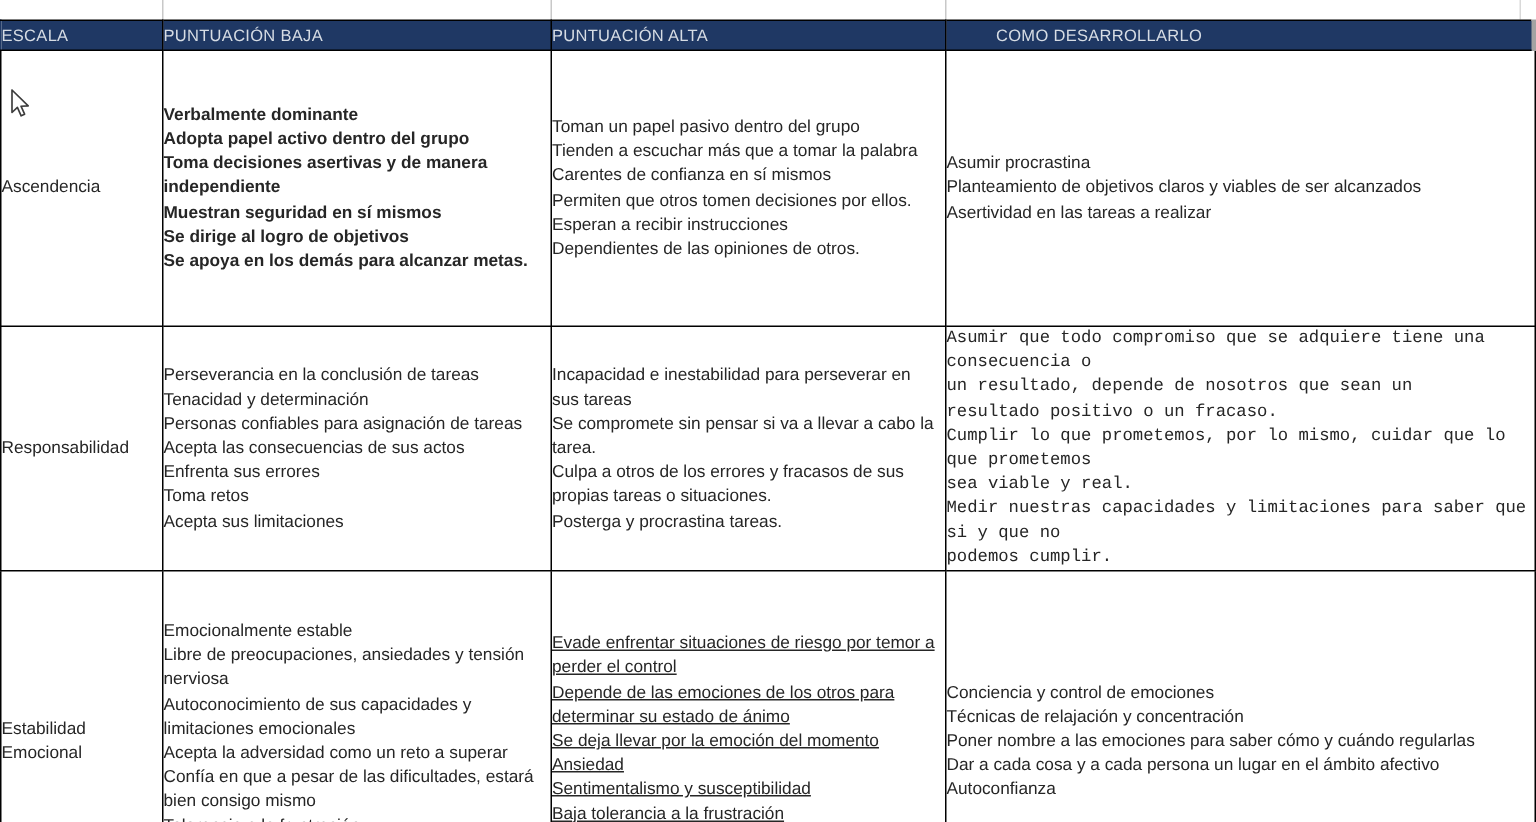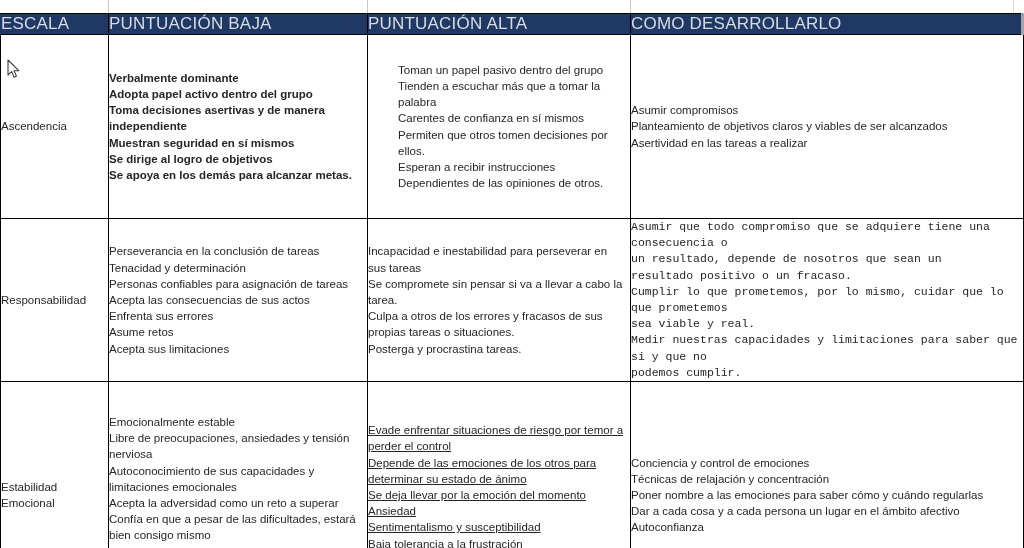--- a/index.html
+++ b/index.html
@@ -52,34 +52,34 @@
   table.grid td, table.grid th {
     border: 1px solid #000000;
     vertical-align: middle;
     padding: 0;
     margin: 0;
   }
 
   thead th {
     background: #1f3864;
     color: #d6dce4;
-    font-size: 17px;
+    font-size: 11px;
     font-weight: normal;
     letter-spacing: 0.2px;
     text-align: left;
     height: 19px;
     padding: 0 0 0 5px;
     border-top: 1px solid #1f3864;
     border-bottom: 1px solid #000000;
     border-left: 1px solid #1f3864;
     border-right: 1px solid #1f3864;
     white-space: nowrap;
   }
   thead th.first { border-left: 1px solid #1f3864; }
-  thead th.last  { border-right: 6px solid #a3a3a3; }
+  thead th.last  { border-right: 6px solid #a3a3a3; padding-left: 33px; }
 
   tbody td {
     font-size: 11.5px;
     line-height: 16.2px;
     color: #262626;
     padding: 0 6px 0 5px;
   }
 
   td.scale-cell {
     vertical-align: middle;
@@ -147,45 +147,45 @@
         <td class="body-cell v-mid">
           <span class="lines" style="white-space:pre-line;font-weight:bold;">Verbalmente dominante
 Adopta papel activo dentro del grupo
 Toma decisiones asertivas y de manera
 independiente
 Muestran seguridad en sí mismos
 Se dirige al logro de objetivos
 Se apoya en los demás para alcanzar metas.</span>
         </td>
         <td class="body-cell v-mid">
-          <span class="lines" style="white-space:pre-line;margin-left:30px;">Toman un papel pasivo dentro del grupo
+          <span class="lines" style="white-space:pre-line;">Toman un papel pasivo dentro del grupo
 Tienden a escuchar más que a tomar la palabra
 Carentes de confianza en sí mismos
 Permiten que otros tomen decisiones por ellos.
 Esperan a recibir instrucciones
 Dependientes de las opiniones de otros.</span>
         </td>
         <td class="body-cell v-mid">
-          <span class="lines" style="white-space:pre-line;">Asumir compromisos
+          <span class="lines" style="white-space:pre-line;">Asumir procrastina
 Planteamiento de objetivos claros y viables de ser alcanzados
 Asertividad en las tareas a realizar</span>
         </td>
       </tr>
 
       <tr class="r2">
         <td class="scale-cell v-mid">
           <span class="scale-text">Responsabilidad</span>
         </td>
         <td class="body-cell v-mid">
           <span class="lines" style="white-space:pre-line;">Perseverancia en la conclusión de tareas
 Tenacidad y determinación
 Personas confiables para asignación de tareas
 Acepta las consecuencias de sus actos
 Enfrenta sus errores
-Asume retos
+Toma retos
 Acepta sus limitaciones</span>
         </td>
         <td class="body-cell v-mid">
           <span class="lines" style="white-space:pre-line;">Incapacidad e inestabilidad para perseverar en
 sus tareas
 Se compromete sin pensar si va a llevar a cabo la
 tarea.
 Culpa a otros de los errores y fracasos de sus
 propias tareas o situaciones.
 Posterga y procrastina tareas.</span>

